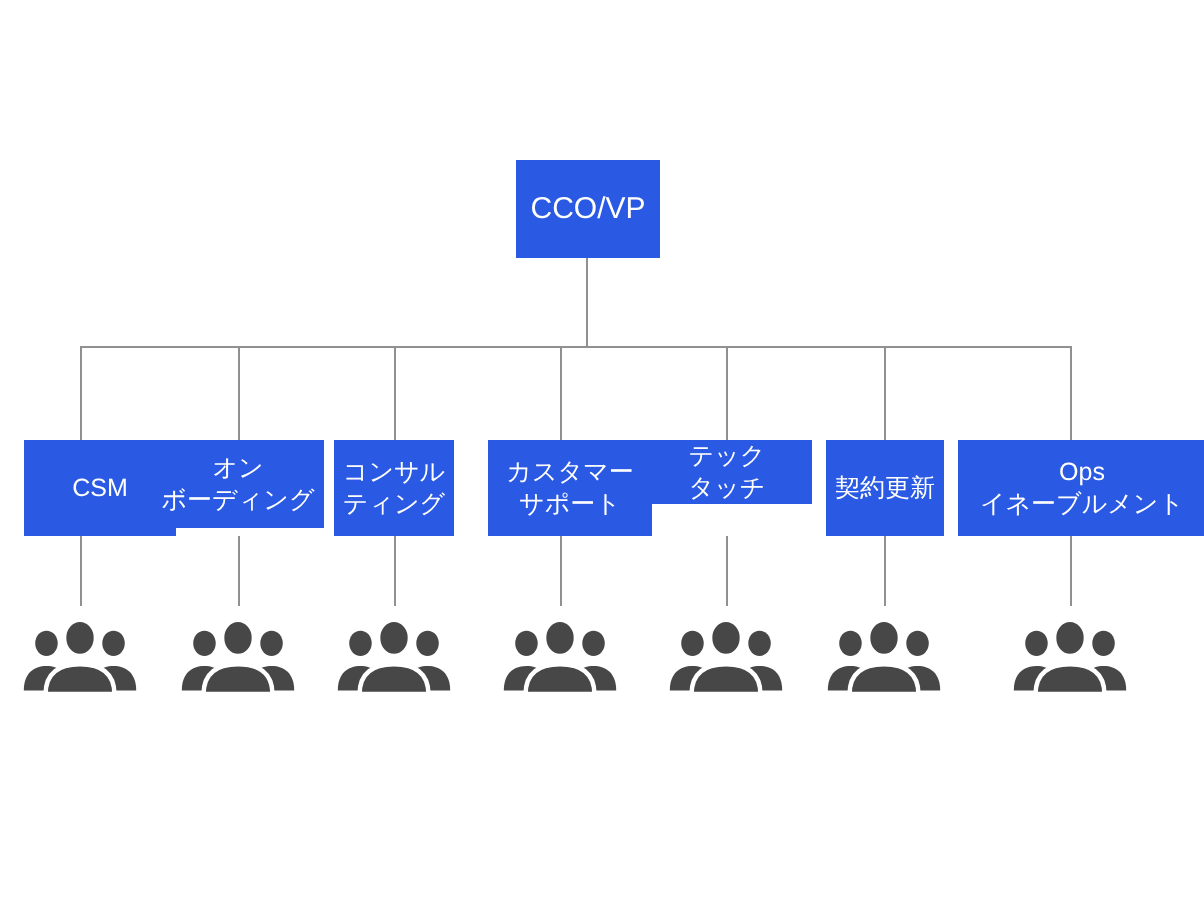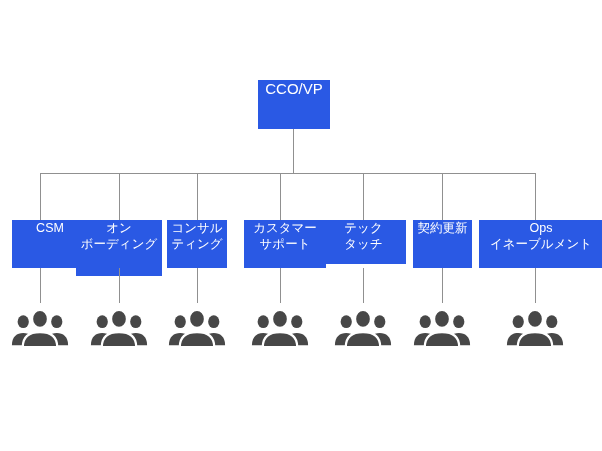--- a/index.html
+++ b/index.html
@@ -13,20 +13,21 @@
     width: 602px;
     height: 451px;
     background: #ffffff;
     overflow: hidden;
   }
   .node {
     position: absolute;
     background: #2a59e4;
     color: #ffffff;
     display: flex;
+    align-items: center;
     justify-content: center;
     text-align: center;
     box-sizing: border-box;
   }
   .node .node-label {
     white-space: pre-line;
     font-size: 12.5px;
     line-height: 16px;
   }
   .node.root .node-label {
@@ -74,33 +75,33 @@
   <div class="line v" style="left:119px; top:173px; height:47px;"></div>
   <div class="line v" style="left:197px; top:173px; height:47px;"></div>
   <div class="line v" style="left:280px; top:173px; height:47px;"></div>
   <div class="line v" style="left:363px; top:173px; height:47px;"></div>
   <div class="line v" style="left:442px; top:173px; height:47px;"></div>
   <div class="line v" style="left:535px; top:173px; height:47px;"></div>
 
   <div class="node" style="left:12px; top:220px; width:76px; height:48px;">
     <span class="node-label">CSM</span>
   </div>
-  <div class="node" style="left:76px; top:220px; width:86px; height:56px;">
+  <div class="node" style="left:76px; top:220px; width:86px; height:44px;">
     <span class="node-label">オン
 ボーディング</span>
   </div>
   <div class="node" style="left:167px; top:220px; width:60px; height:48px;">
     <span class="node-label">コンサル
 ティング</span>
   </div>
   <div class="node" style="left:244px; top:220px; width:82px; height:48px;">
     <span class="node-label">カスタマー
 サポート</span>
   </div>
-  <div class="node" style="left:321px; top:220px; width:85px; height:44px;">
+  <div class="node" style="left:321px; top:220px; width:85px; height:32px;">
     <span class="node-label">テック
 タッチ</span>
   </div>
   <div class="node" style="left:413px; top:220px; width:59px; height:48px;">
     <span class="node-label">契約更新</span>
   </div>
   <div class="node" style="left:479px; top:220px; width:124px; height:48px;">
     <span class="node-label">Ops
 イネーブルメント</span>
   </div>

